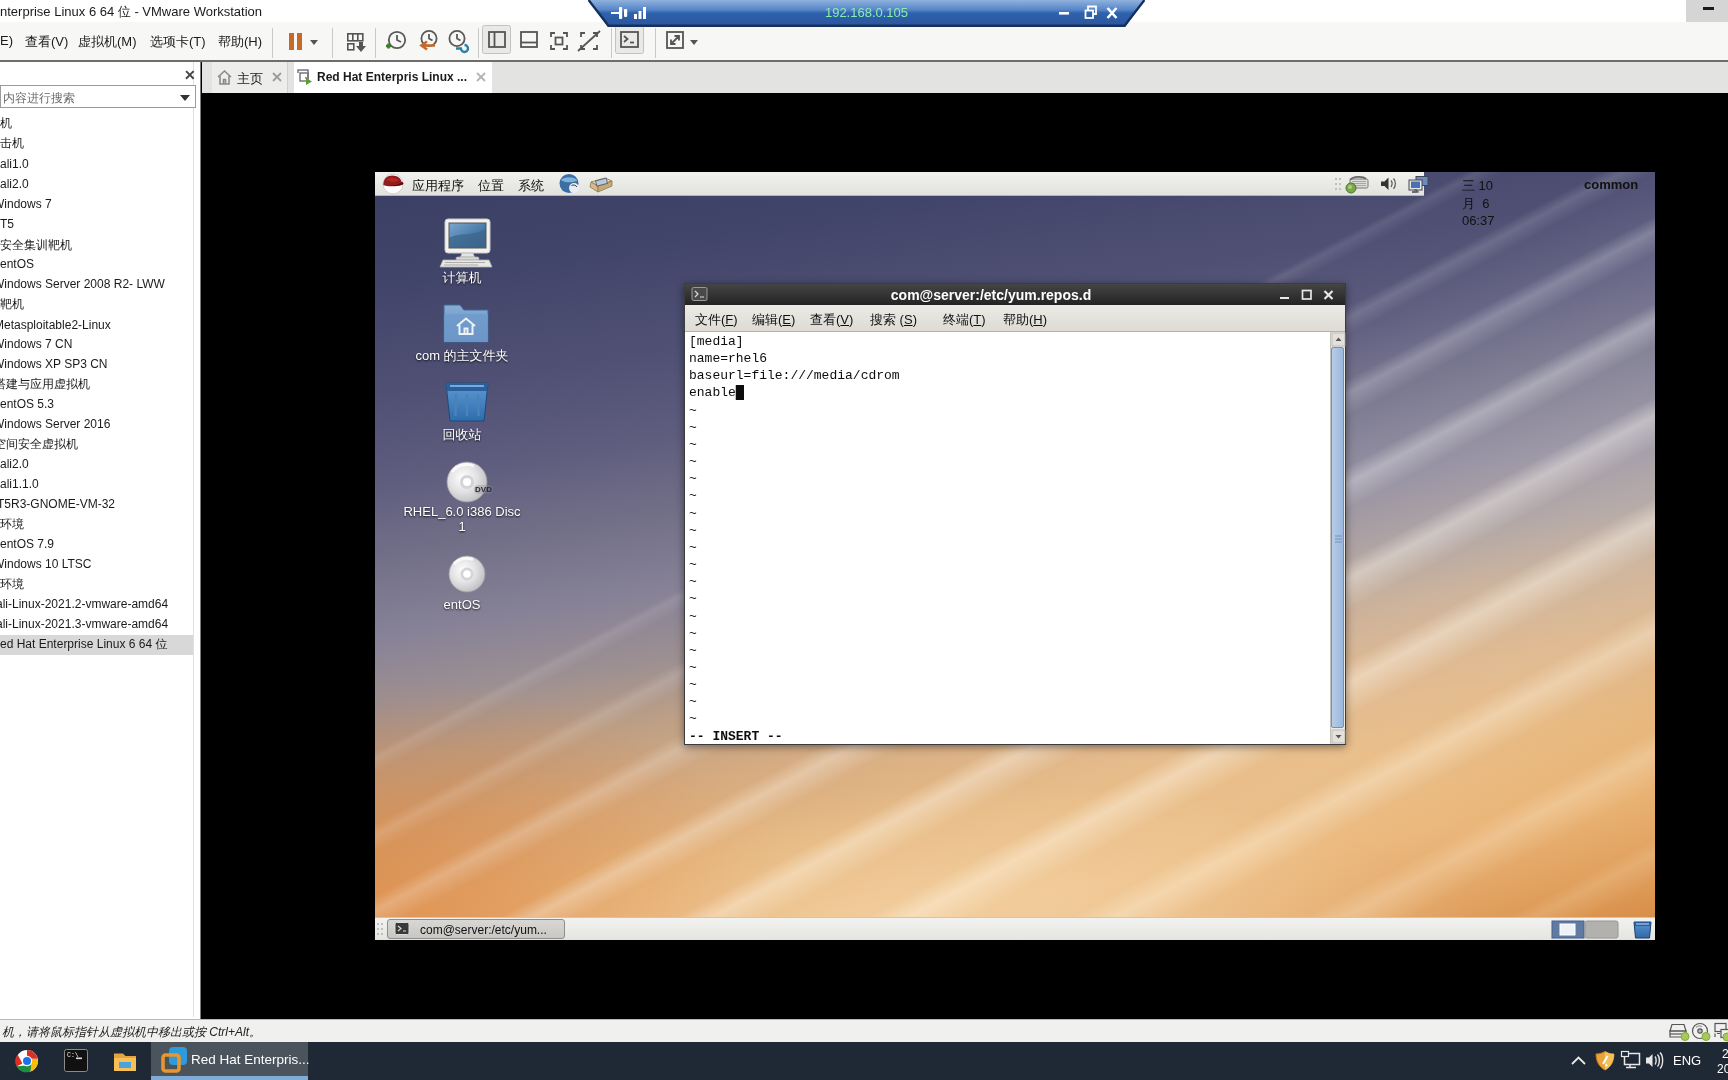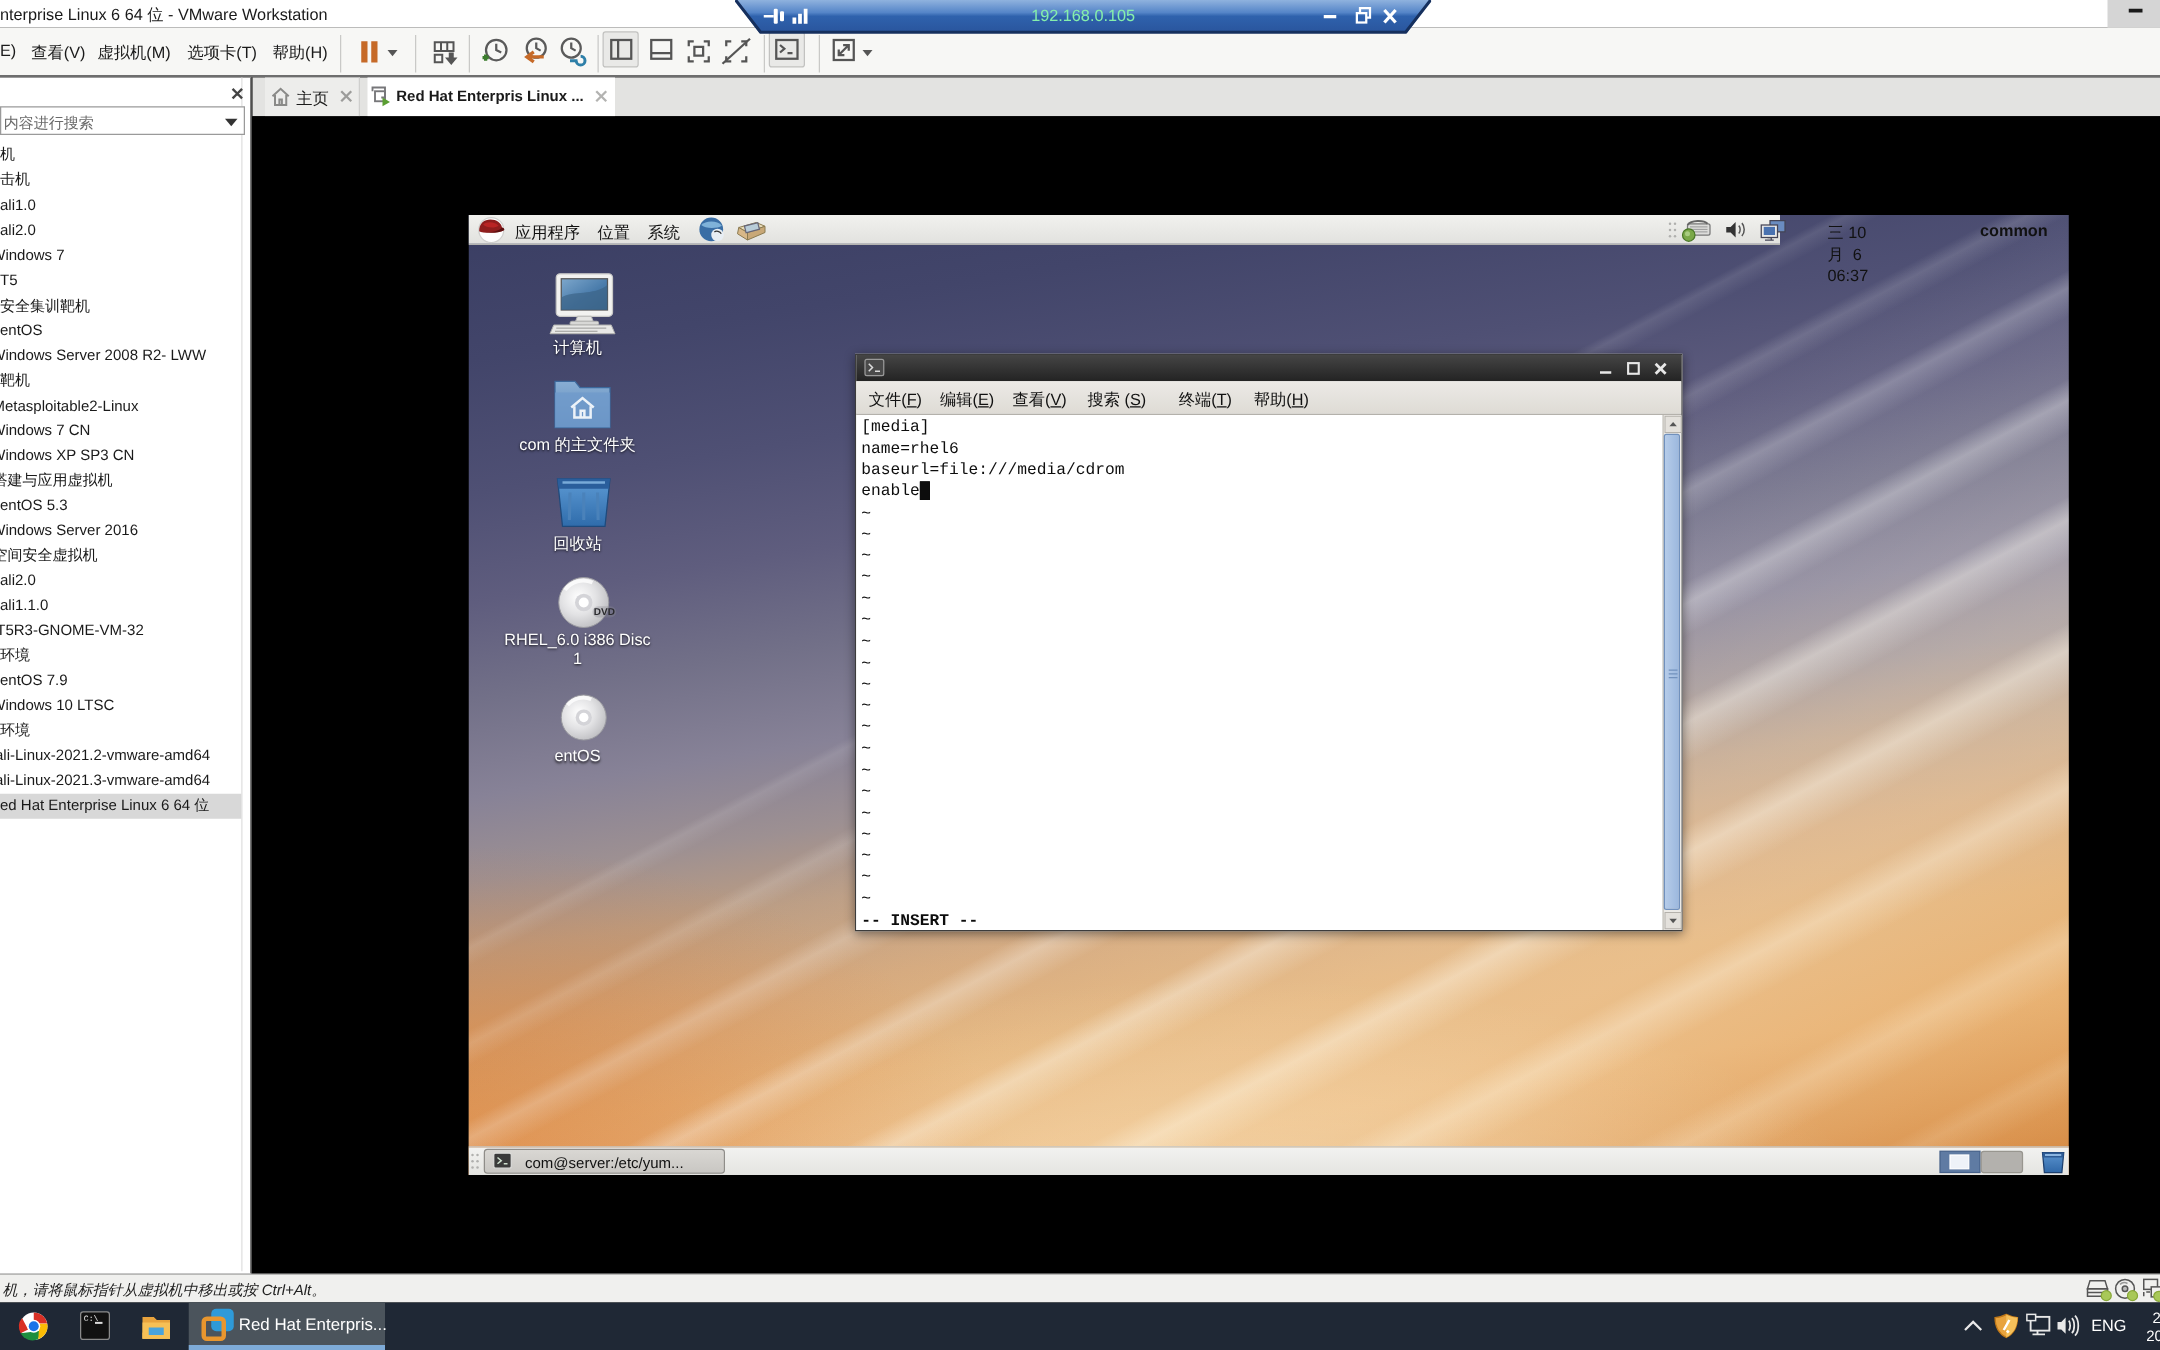--- a/index.html
+++ b/index.html
@@ -70,21 +70,21 @@
 #gclock { position:absolute; top:5px; left:1087px; font-size:13px; color:#111; }
 #guser { position:absolute; top:5px; left:1209px; font-size:13px; font-weight:bold; color:#111; }
 
 
 .dlabel { position:absolute; color:#fff; font-size:13px; text-align:center;
   text-shadow:0 1px 2px rgba(0,0,0,0.85); white-space:nowrap; }
 
 
 #gbottom { left:375px; top:917px; width:1280px; height:23px;
   background:linear-gradient(#f2f2f0,#e4e4e1); border-top:1px solid #c6c6c3; }
-#gwinbtn { position:absolute; left:12px; top:1px; width:193px; height:20px;
+#gwinbtn { position:absolute; left:12px; top:1px; width:178px; height:20px;
   background:linear-gradient(#d9d7d3,#c9c7c3); border:1px solid #8f8d89; border-radius:3px;text-decoration:underline; }
 #gwinbtn span { position:absolute; left:32px; top:3px; font-size:12px; color:#111; }
 
 
 #term { left:684px; top:283px; width:662px; height:462px; background:#fff;
   border:1px solid #3c3c3c; box-shadow:0 2px 8px rgba(0,0,0,0.45); }
 #term-title { position:absolute; left:0; top:0; width:660px; height:21px;
   background:linear-gradient(#454545,#232323); }
 #term-title .t { position:absolute; left:-24px; width:660px; text-align:center; top:3px;
   font-size:14px; font-weight:bold; color:#fff; }
@@ -392,20 +392,21 @@
     </svg>
   </div>
   <div class="dlabel" style="left:412px;top:269px;width:100px">计算机</div>
   <div class="dlabel" style="left:392px;top:347px;width:140px">com 的主文件夹</div>
   <div class="dlabel" style="left:412px;top:426px;width:100px">回收站</div>
   <div class="dlabel" style="left:382px;top:504px;width:160px">RHEL_6.0 i386 Disc<br>1</div>
   <div class="dlabel" style="left:412px;top:597px;width:100px">entOS</div>
 
   <div class="abs" id="term">
     <div id="term-title">
+        <div class="t">com@server:/etc/yum.repos.d</div>
       <svg width="660" height="21" viewBox="0 0 660 21" style="position:absolute;left:0;top:0">
         <rect x="7" y="3.5" width="15" height="13" rx="1.5" fill="#4a4a4a" stroke="#9a9a9a"></rect>
         <path d="M10 7 L13 10 L10 13 M15 13 L19 13" stroke="#dcdcdc" stroke-width="1.2" fill="none"></path>
         <rect x="595" y="13" width="9" height="2" fill="#e8e8e8"></rect>
         <rect x="617.5" y="6.5" width="8.5" height="8.5" fill="none" stroke="#e8e8e8" stroke-width="1.7"></rect>
         <g stroke="#e8e8e8" stroke-width="2.2">
           <line x1="639.5" y1="7" x2="647.5" y2="15"></line>
             <line x1="647.5" y1="7" x2="639.5" y2="15"></line>
         </g>
       </svg>

